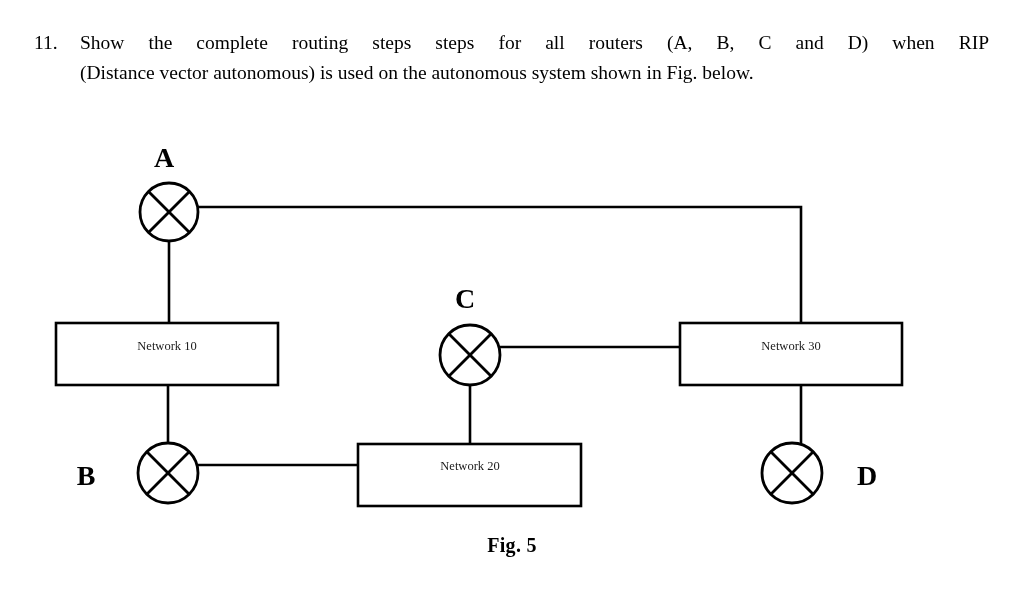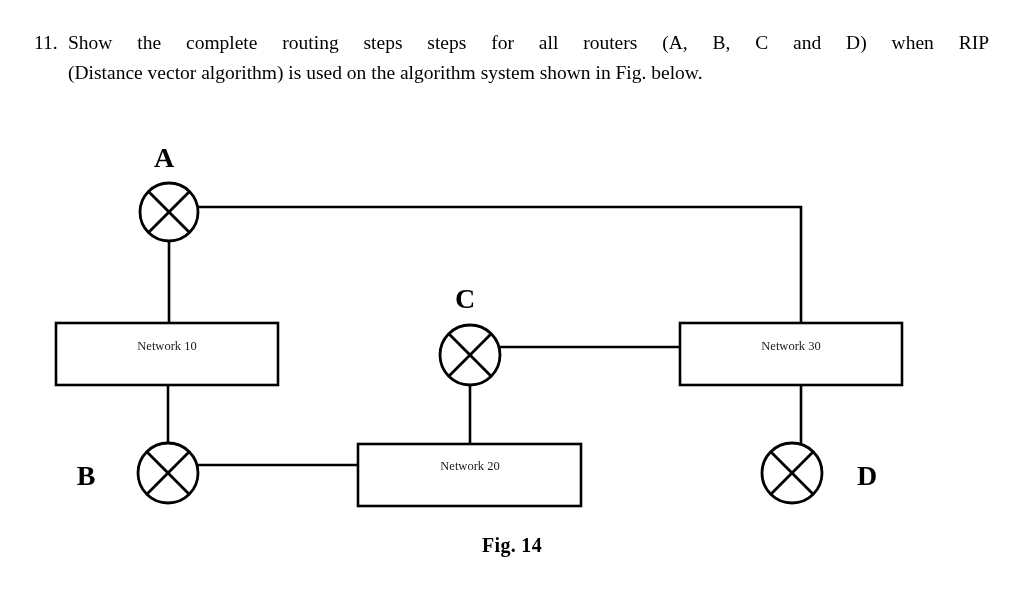--- a/index.html
+++ b/index.html
@@ -23,20 +23,21 @@
   }
 
   
   .question {
     position: absolute;
     left: 34px;
     top: 28px;
     width: 955px;
     display: flex;
     align-items: flex-start;
+    gap: 12px;
   }
   .q-number {
     flex: 0 0 auto;
     width: 34px;
     font-size: 19.5px;
     line-height: 30px;
     text-align: left;
     white-space: nowrap;
   }
   .q-text {
@@ -93,21 +94,21 @@
 </style>
 </head>
 <body>
 
 <div id="page">
 
   <div class="question">
     <div class="q-number">11.</div>
     <div class="q-text">
       <span class="q-line justified">Show the complete routing steps steps for all routers (A, B, C and D) when RIP</span>
-      <span class="q-line">(Distance vector algorithm) is used on the algorithm system shown in Fig. below.</span>
+      <span class="q-line">(Distance vector autonomous) is used on the autonomous system shown in Fig. below.</span>
     </div>
   </div>
 
   <div id="diagram">
     <svg width="1024" height="599" viewBox="0 0 1024 599" xmlns="http://www.w3.org/2000/svg">
 
       <g fill="none" stroke="#000000" stroke-width="2.6" stroke-linecap="butt" stroke-linejoin="miter">
         <path d="M 198 207 L 801 207 L 801 323"></path>
         <path d="M 169 241 L 169 323"></path>
         <path d="M 168 385 L 168 443"></path>
@@ -169,15 +170,15 @@
             <line x1="770.8" y1="451.8" x2="813.2" y2="494.2"></line>
             <line x1="813.2" y1="451.8" x2="770.8" y2="494.2"></line>
           </g>
           <text class="router-label" x="867" y="485" text-anchor="middle">D</text>
         </g>
 
       </g>
     </svg>
   </div>
 
-  <div class="caption">Fig. 14</div>
+  <div class="caption">Fig. 5</div>
 
 </div>
 
 </body></html>

